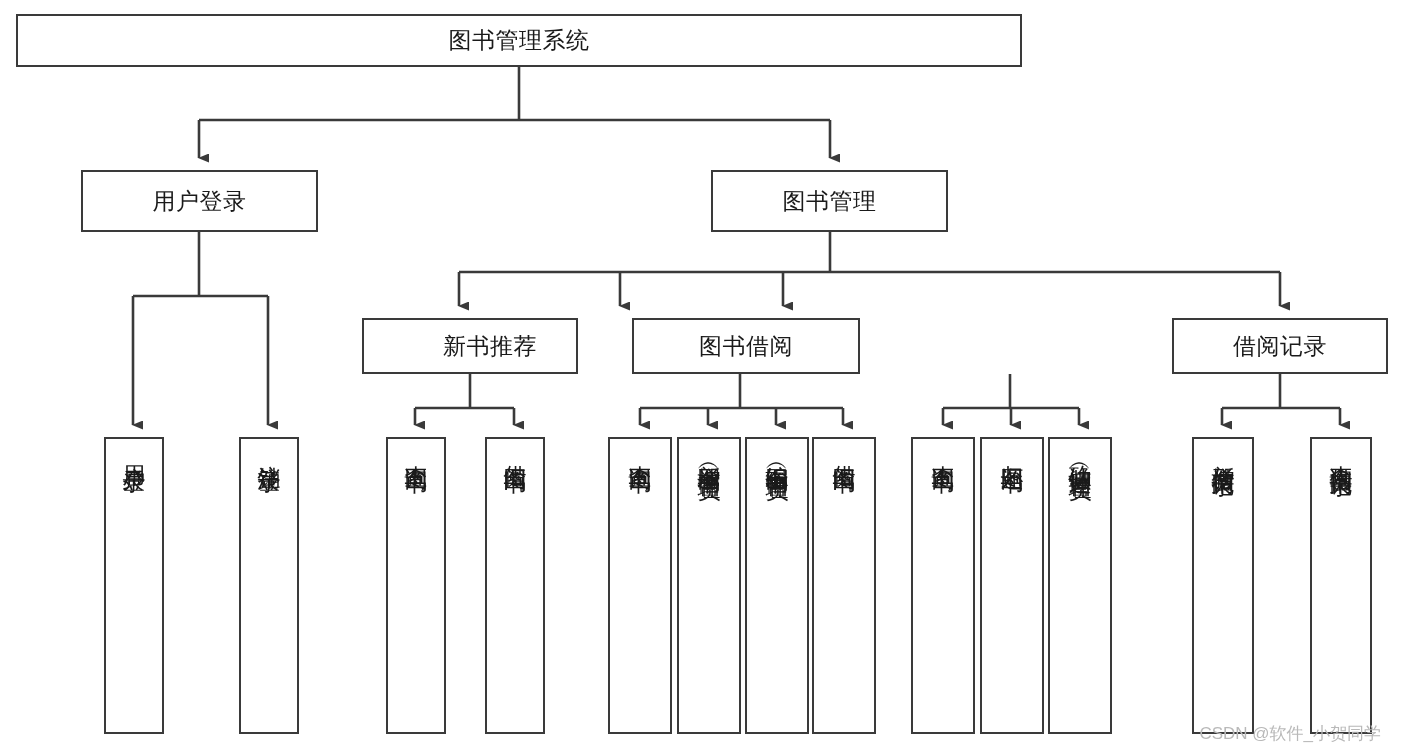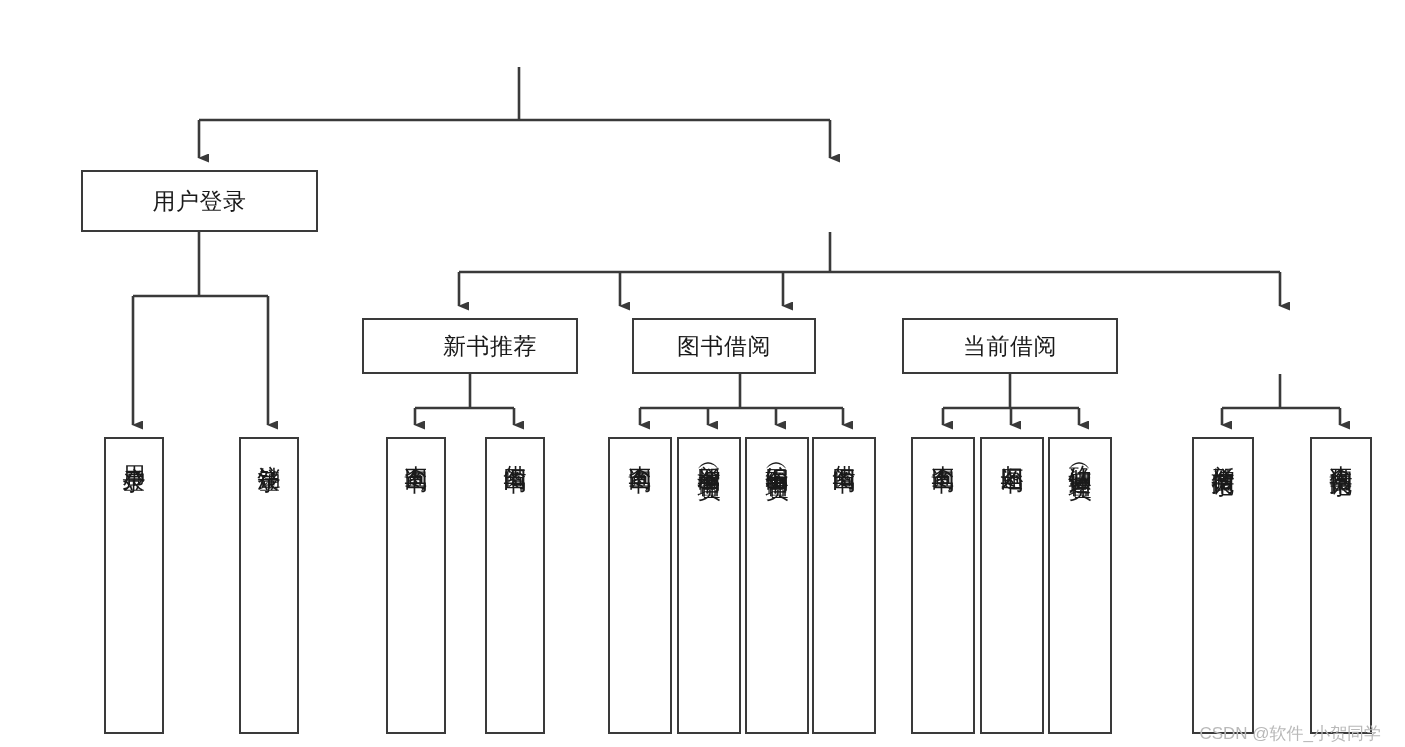--- a/index.html
+++ b/index.html
@@ -104,33 +104,39 @@
       <path d="M1011,408 L1011,425" marker-end="url(#arrow)"></path>
       <path d="M1079,408 L1079,425" marker-end="url(#arrow)"></path>
 
       <path d="M1280,374 L1280,408"></path>
       <path d="M1222,408 L1340,408"></path>
       <path d="M1222,408 L1222,425" marker-end="url(#arrow)"></path>
       <path d="M1340,408 L1340,425" marker-end="url(#arrow)"></path>
     </g>
   </svg>
 
+  <div class="node root" style="left:16px;top:14px;width:1006px;height:53px;">
+    <span class="lbl">图书管理系统</span>
+  </div>
 
   <div class="node h" style="left:81px;top:170px;width:237px;height:62px;">
     <span class="lbl">用户登录</span>
+  </div>
+  <div class="node h" style="left:711px;top:170px;width:237px;height:62px;">
+    <span class="lbl">图书管理</span>
   </div>
 
   <div class="node h" style="left:362px;top:318px;width:216px;height:56px;padding-left:40px;">
     <span class="lbl">新书推荐</span>
   </div>
-  <div class="node h" style="left:632px;top:318px;width:184px;height:56px;">
+  <div class="node h" style="left:632px;top:318px;width:228px;height:56px;">
     <span class="lbl">图书借阅</span>
   </div>
-  <div class="node h" style="left:902px;top:318px;width:216px;height:56px;">
-    <span class="lbl">当前借阅</span>
+  <div class="node h" style="left:1172px;top:318px;width:216px;height:56px;">
+    <span class="lbl">借阅记录</span>
   </div>
 
   <div class="node v" style="left:104px;top:437px;width:60px;height:297px;">
     <span class="lbl">用户登录</span>
   </div>
   <div class="node v" style="left:239px;top:437px;width:60px;height:297px;">
     <span class="lbl">注销登录</span>
   </div>
 
   <div class="node v" style="left:386px;top:437px;width:60px;height:297px;">

